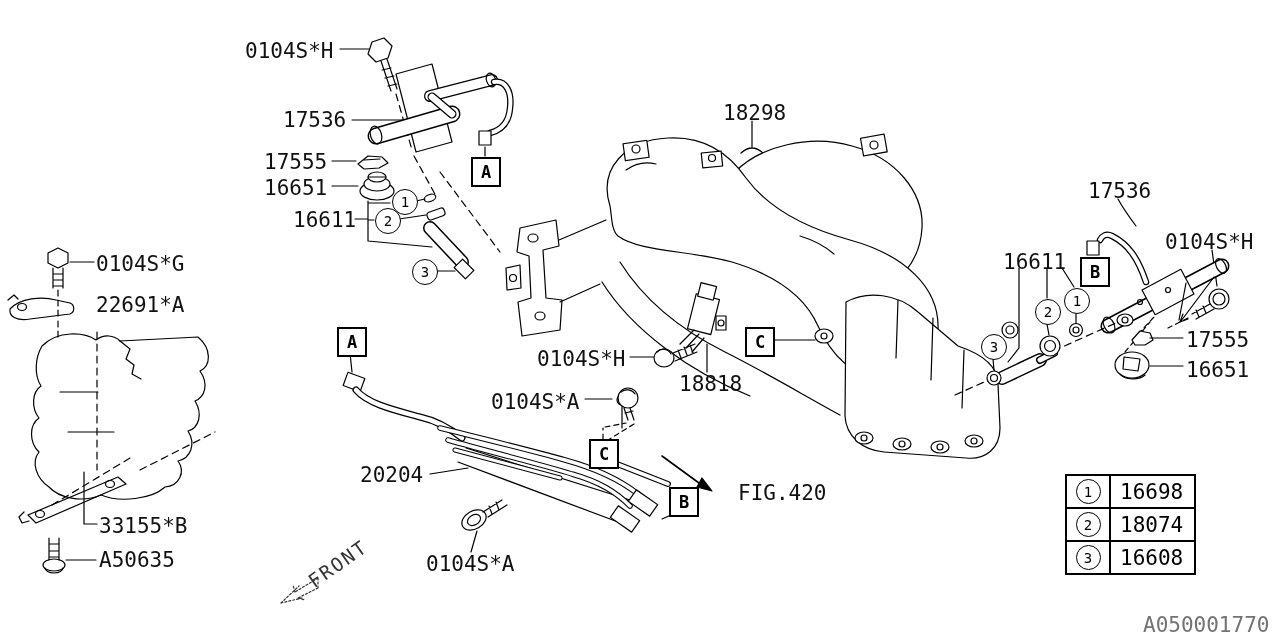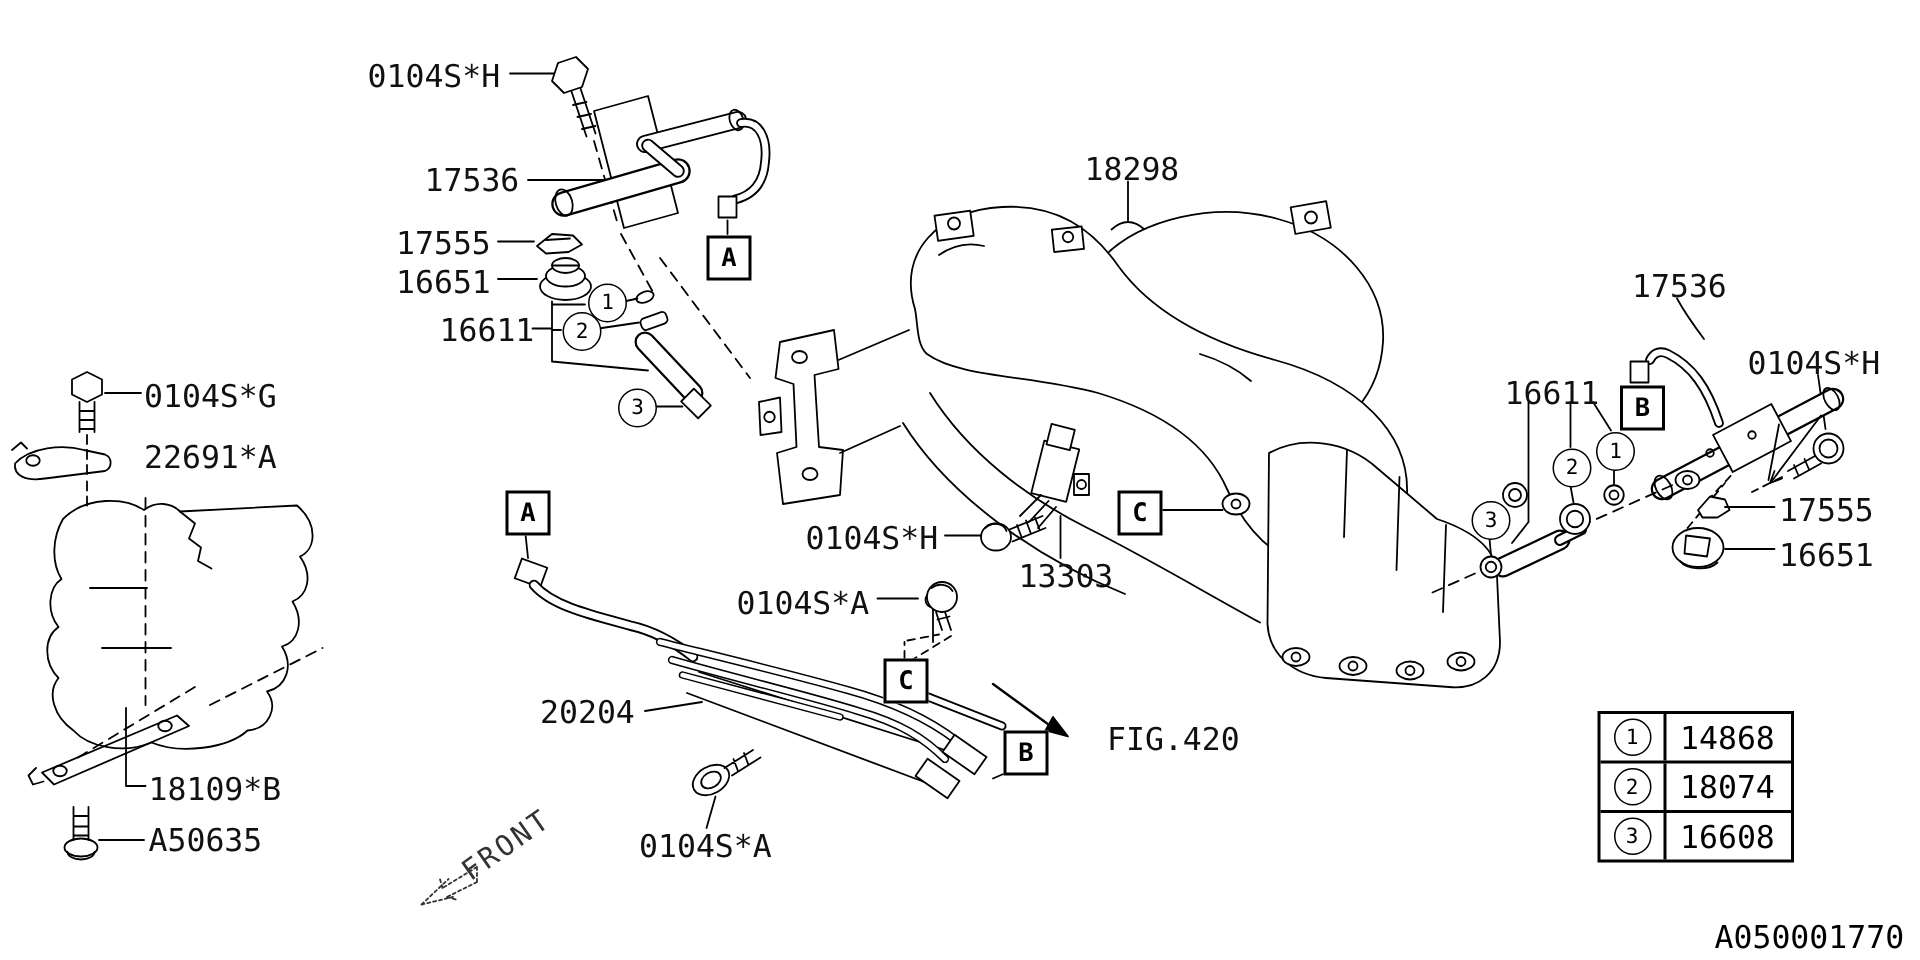--- a/index.html
+++ b/index.html
@@ -16,21 +16,21 @@
   .legend{position:absolute;left:1065px;top:474px;border:2px solid #000;background:#fff;}
   .legend-row{display:grid;grid-template-columns:42px 85px;height:31px;align-items:center;
               border-bottom:2px solid #000;}
   .legend-row:last-child{border-bottom:none;}
   .legend-circle{width:23px;height:23px;border:1.5px solid #000;border-radius:50%;margin:0 auto;
                  display:flex;align-items:center;justify-content:center;font-size:14px;line-height:1;}
   .legend-part{border-left:2px solid #000;height:100%;display:flex;align-items:center;
                padding-left:9px;font-size:21px;}
   #front-label{position:absolute;left:316px;top:572px;font-size:19px;letter-spacing:2px;color:#333;
                transform:rotate(-35deg);transform-origin:left bottom;line-height:1;}
-  #drawing-number{position:absolute;left:1143px;top:615px;font-size:21px;color:#000000;line-height:1;}
+  #drawing-number{position:absolute;left:1143px;top:615px;font-size:21px;color:#737373;line-height:1;}
 </style>
 </head>
 <body>
 
 <div id="canvas">
 
 <svg id="art" width="1280" height="640" viewBox="0 0 1280 640" stroke="#000" fill="none" stroke-width="1.2" stroke-linecap="round" stroke-linejoin="round">
 
   <g>
     <path d="M42,346 C58,330 84,332 96,340 C104,334 114,335 120,341 L198,337 C212,349 211,366 200,371 C209,384 205,397 195,401 C203,414 199,428 188,431 C196,444 191,458 178,461 C186,472 179,486 165,487 C152,499 120,503 101,495 C82,503 59,498 49,487 C36,478 31,462 39,452 C29,442 29,425 39,418 C31,408 32,392 41,386 C34,375 35,358 42,346 Z"></path>
@@ -285,25 +285,25 @@
       <div class="part-label" style="left: 293px; top: 210px;">16611</div>
       <div class="part-label" style="left: 723px; top: 103px;">18298</div>
       <div class="part-label" style="left: 1088px; top: 181px;">17536</div>
       <div class="part-label" style="left: 1165px; top: 232px;">0104S*H</div>
       <div class="part-label" style="left: 1003px; top: 252px;">16611</div>
       <div class="part-label" style="left: 1186px; top: 330px;">17555</div>
       <div class="part-label" style="left: 1186px; top: 360px;">16651</div>
       <div class="part-label" style="left: 96px; top: 254px;">0104S*G</div>
       <div class="part-label" style="left: 96px; top: 295px;">22691*A</div>
       <div class="part-label" style="left: 537px; top: 349px;">0104S*H</div>
-      <div class="part-label" style="left: 679px; top: 374px;">13303</div>
+      <div class="part-label" style="left: 679px; top: 374px;">18818</div>
       <div class="part-label" style="left: 491px; top: 392px;">0104S*A</div>
       <div class="part-label" style="left: 360px; top: 465px;">20204</div>
       <div class="part-label" style="left: 738px; top: 483px;">FIG.420</div>
-      <div class="part-label" style="left: 99px; top: 516px;">18109*B</div>
+      <div class="part-label" style="left: 99px; top: 516px;">33155*B</div>
       <div class="part-label" style="left: 99px; top: 550px;">A50635</div>
       <div class="part-label" style="left: 426px; top: 554px;">0104S*A</div>
     </div>
   <div id="callouts-layer">
       <div class="callout-box" style="left: 471px; top: 157px;">A</div>
       <div class="callout-box" style="left: 337px; top: 327px;">A</div>
       <div class="callout-box" style="left: 1080px; top: 257px;">B</div>
       <div class="callout-box" style="left: 669px; top: 487px;">B</div>
       <div class="callout-box" style="left: 745px; top: 327px;">C</div>
       <div class="callout-box" style="left: 589px; top: 439px;">C</div>
@@ -311,21 +311,21 @@
       <div class="circled-num" style="left: 375px; top: 208px;">2</div>
       <div class="circled-num" style="left: 412px; top: 259px;">3</div>
       <div class="circled-num" style="left: 1064px; top: 288px;">1</div>
       <div class="circled-num" style="left: 1035px; top: 299px;">2</div>
       <div class="circled-num" style="left: 981px; top: 334px;">3</div>
     </div>
 
   <div class="legend" id="legend">
       <div class="legend-row">
         <div class="legend-circle">1</div>
-        <div class="legend-part">14868</div>
+        <div class="legend-part">16698</div>
       </div>
       <div class="legend-row">
         <div class="legend-circle">2</div>
         <div class="legend-part">18074</div>
       </div>
       <div class="legend-row">
         <div class="legend-circle">3</div>
         <div class="legend-part">16608</div>
       </div>
     </div>

